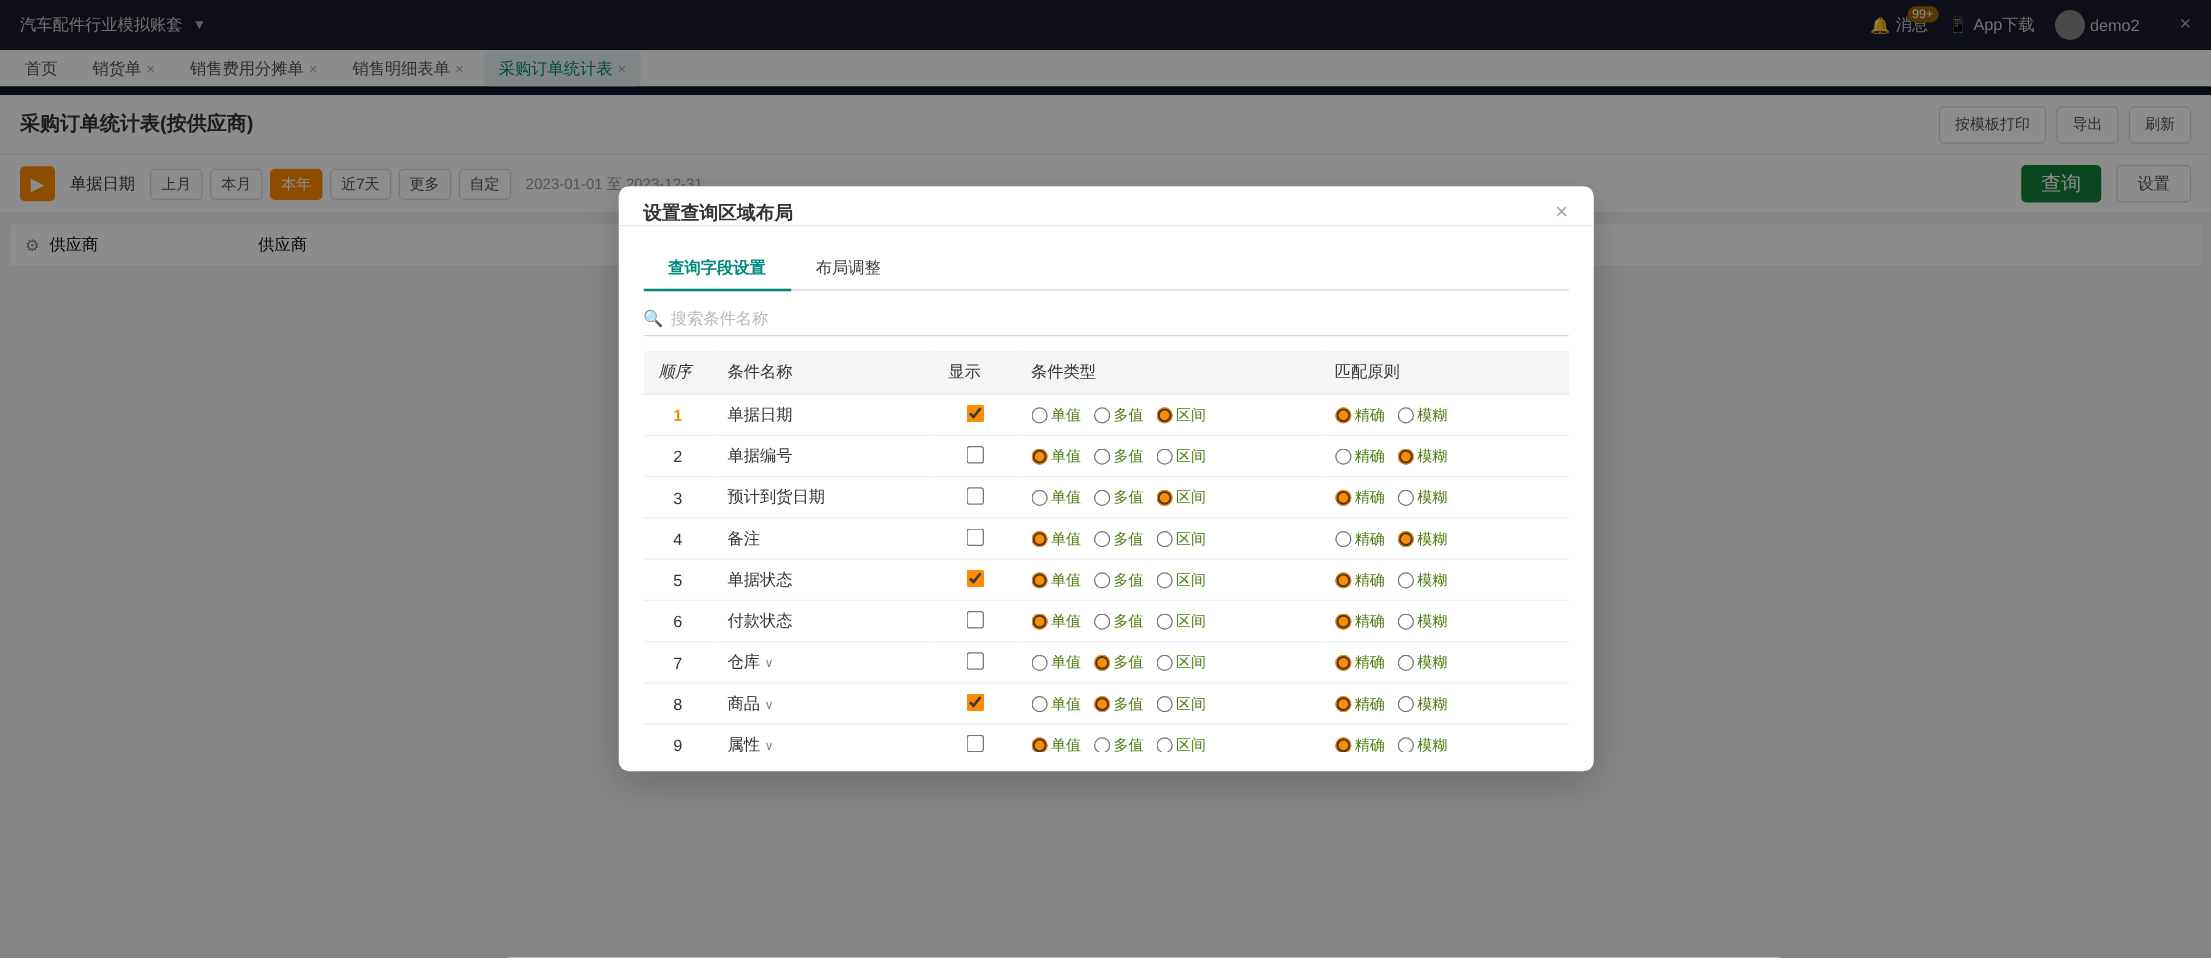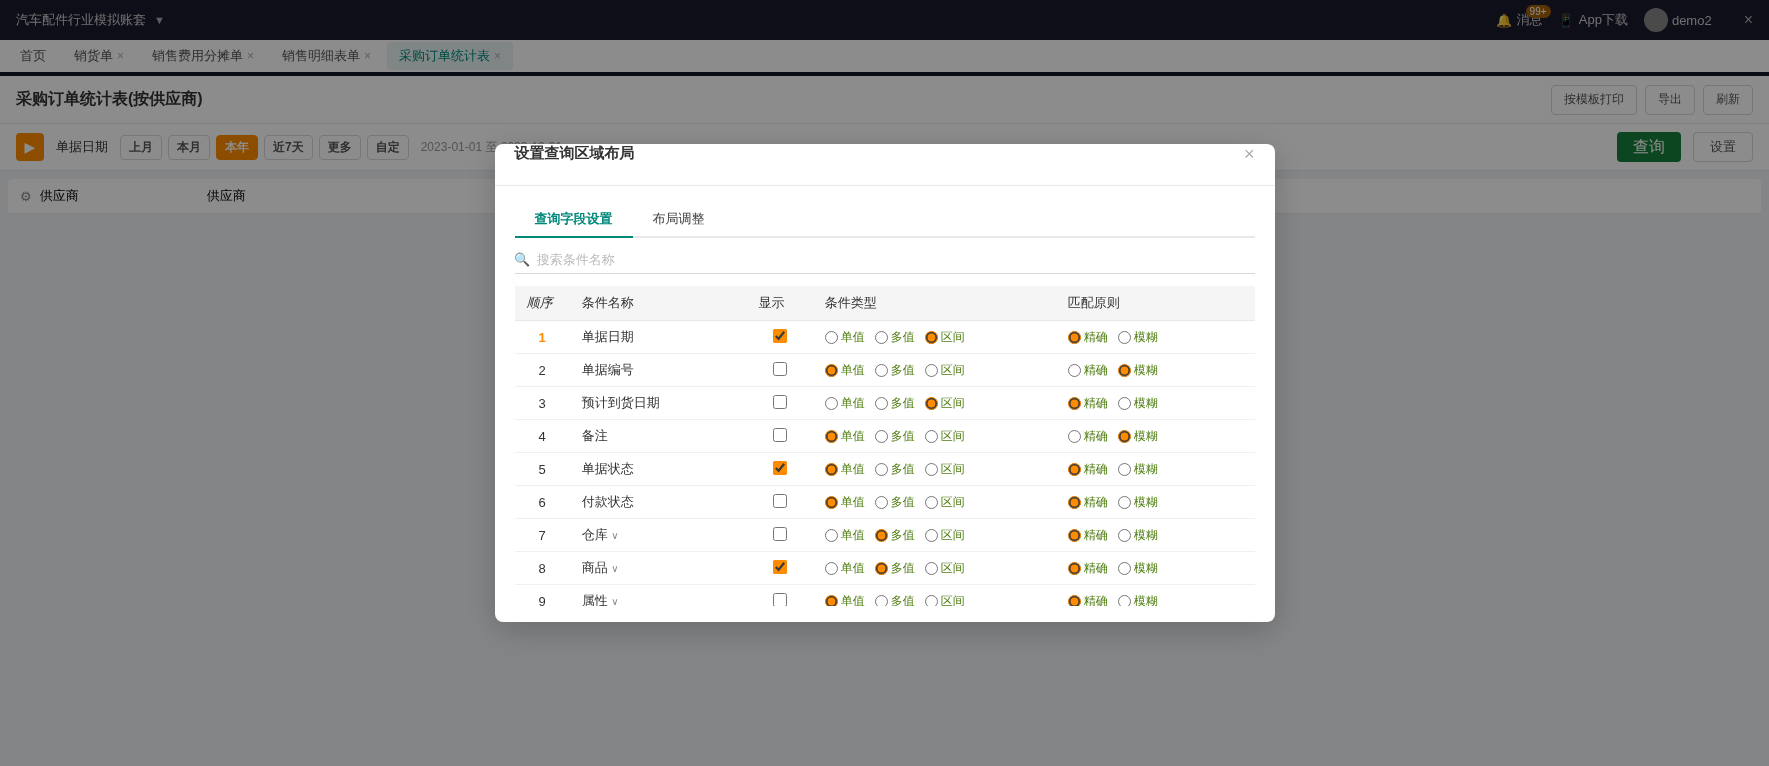--- a/index.html
+++ b/index.html
@@ -22,21 +22,21 @@
     .badge { background: #a16207; color: #fff; border-radius: 10px; font-size: 10px; padding: 1px 4px; position: absolute; top: -6px; right: -8px; }
     .close-x { color: #aaa; cursor: pointer; font-size: 16px; margin-left: 16px; }
 
     
     .tab-bar {
       height: 36px;
       background: #fff;
       display: flex;
       align-items: center;
       padding: 0 8px;
-      border-bottom: 4px solid #0f172a;
+      border-bottom: 7px solid #0f172a;
       gap: 4px;
     }
     .tab-item {
       height: 28px;
       padding: 0 12px;
       border-radius: 4px;
       display: flex;
       align-items: center;
       cursor: pointer;
       font-size: 13px;
@@ -77,21 +77,21 @@
       background: #fff;
       padding: 8px 16px;
       display: flex;
       align-items: center;
       gap: 12px;
       border-bottom: 1px solid #e8e8e8;
     }
     .filter-toggle { width: 28px; height: 28px; background: #ff8c00; border-radius: 4px; display: flex; align-items: center; justify-content: center; color: #fff; cursor: pointer; font-size: 14px; }
     .date-label { font-size: 13px; color: #333; }
     .date-btns { display: flex; gap: 6px; align-items: center; }
-    .date-btn { padding: 3px 8px; border: 1px solid #d9d9d9; border-radius: 4px; cursor: pointer; font-size: 12px; color: #555; background: #fff; font-weight: bold; }
+    .date-btn { padding: 3px 8px; border: 1px solid #d9d9d9; border-radius: 4px; cursor: pointer; font-size: 12px; color: #555; background: #fff; }
     .date-btn.active { background: #ff8c00; color: #fff; border-color: #ff8c00; }
     .date-range { font-size: 12px; color: #999; }
 
     
     .table-area { background: #fff; margin: 8px; border-radius: 4px; overflow: hidden; }
     .table-header { display: flex; align-items: center; gap: 8px; padding: 8px 12px; border-bottom: 1px solid #e8e8e8; }
     .gear-icon { color: #888; cursor: pointer; }
 
     
     .overlay {
@@ -108,23 +108,23 @@
     .modal {
       background: #fff;
       border-radius: 8px;
       width: 780px;
       max-height: 680px;
       display: flex;
       flex-direction: column;
       box-shadow: 0 8px 32px rgba(0,0,0,0.2);
     }
     .modal-header {
-      height: 42px;
-      display: flex;
-      align-items: flex-start;
+      height: 32px;
+      display: flex;
+      align-items: flex-end;
       justify-content: space-between;
       padding: 0 20px;
       border-bottom: 1px solid #e8e8e8;
     }
     .modal-title { font-size: 15px; font-weight: 600; color: #333; }
     .modal-close { cursor: pointer; color: #aaa; font-size: 18px; }
     .modal-body { flex: 1; overflow: hidden; display: flex; flex-direction: column; padding: 16px 20px; }
 
     
     .modal-tabs { display: flex; gap: 0; border-bottom: 2px solid #e8e8e8; margin-bottom: 14px; }

